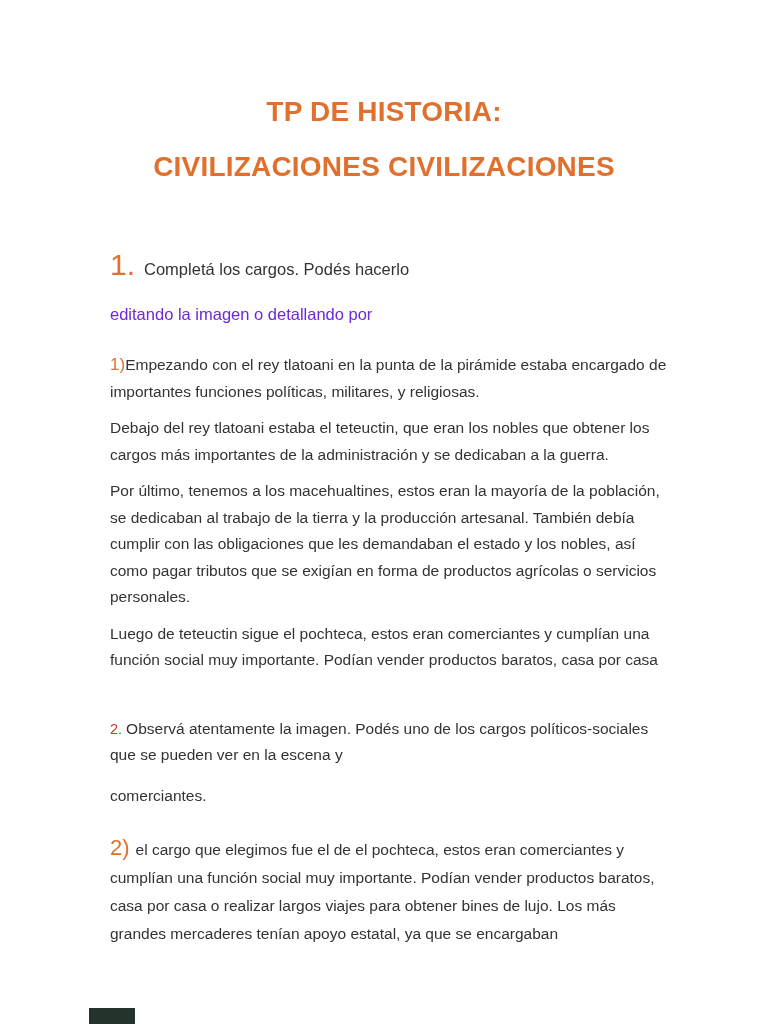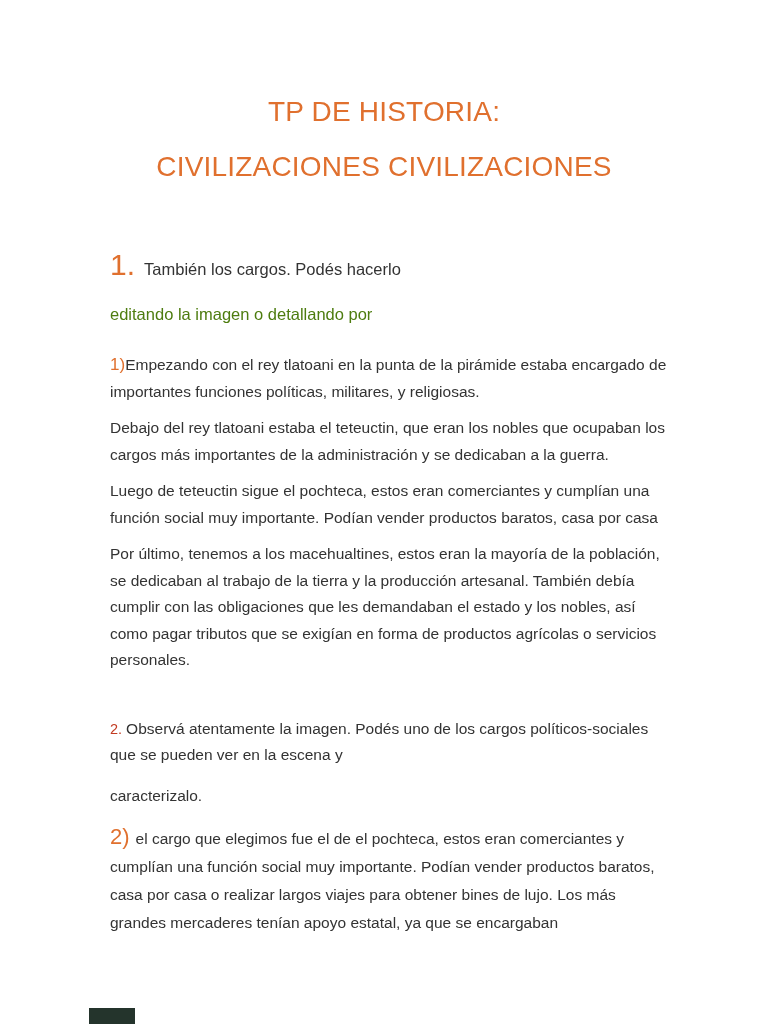--- a/index.html
+++ b/index.html
@@ -16,21 +16,21 @@
     color: #333333;
     overflow: hidden;
     box-sizing: border-box;
   }
   .doc-title {
     margin-top: 84px;
     text-align: center;
     color: #E0702E;
     font-size: 28px;
     line-height: 55px;
-    font-weight: 400;
+    font-weight: 700;
     letter-spacing: 0.2px;
   }
   .doc-title .title-line {
     display: block;
   }
   .content {
     margin: 0 100px 0 110px;
     width: 558px;
   }
   .q1-block {
@@ -42,21 +42,21 @@
     margin-bottom: 12px;
   }
   .q1-number {
     font-size: 30px;
     color: #E0702E;
     margin-right: 9px;
   }
   .q1-line {
     font-size: 16.5px;
     line-height: 40px;
-    color: #4d7c0f;
+    color: #6d28d9;
   }
   .body-para {
     font-size: 15.5px;
     line-height: 26.5px;
     margin: 8px 0 10px 0;
     color: #333333;
   }
   .answer1-block {
     margin-top: 18px;
   }
@@ -69,21 +69,21 @@
   }
   .q2-number {
     color: #C23B22;
     font-size: 14.5px;
     margin-right: 4px;
   }
   .q2-line2 {
     margin-top: 14px;
   }
   .answer2-block {
-    margin-top: 14px;
+    margin-top: 25px;
   }
   .marker-orange-large {
     color: #E0702E;
     font-size: 22px;
     margin-right: 6px;
   }
   .answer2-para {
     font-size: 15.5px;
     line-height: 28px;
     margin: 0;
@@ -105,39 +105,39 @@
 
   <div class="doc-title">
     <span class="title-line">TP DE HISTORIA:</span>
     <span class="title-line">CIVILIZACIONES CIVILIZACIONES</span>
   </div>
 
   <div class="content">
 
     <div class="q1-block">
       <div class="q1-line1">
-        <span class="q1-number">1.</span><span>También los cargos. Podés hacerlo</span>
+        <span class="q1-number">1.</span><span>Completá los cargos. Podés hacerlo</span>
       </div>
       <div class="q1-line">editando la imagen o detallando por</div>
     </div>
 
     <div class="answer1-block">
       <p class="body-para">
         <span class="marker-orange-small">1)</span><span>Empezando con el rey tlatoani en la punta de la pirámide estaba encargado de importantes funciones políticas, militares, y religiosas.</span>
       </p>
-      <p class="body-para">Debajo del rey tlatoani estaba el teteuctin, que eran los nobles que ocupaban los cargos más importantes de la administración y se dedicaban a la guerra.</p>
+      <p class="body-para">Debajo del rey tlatoani estaba el teteuctin, que eran los nobles que obtener los cargos más importantes de la administración y se dedicaban a la guerra.</p>
+      <p class="body-para">Por último, tenemos a los macehualtines, estos eran la mayoría de la población, se dedicaban al trabajo de la tierra y la producción artesanal. También debía cumplir con las obligaciones que les demandaban el estado y los nobles, así como pagar tributos que se exigían en forma de productos agrícolas o servicios personales.</p>
       <p class="body-para">Luego de teteuctin sigue el pochteca, estos eran comerciantes y cumplían una función social muy importante. Podían vender productos baratos, casa por casa</p>
-      <p class="body-para">Por último, tenemos a los macehualtines, estos eran la mayoría de la población, se dedicaban al trabajo de la tierra y la producción artesanal. También debía cumplir con las obligaciones que les demandaban el estado y los nobles, así como pagar tributos que se exigían en forma de productos agrícolas o servicios personales.</p>
     </div>
 
     <div class="q2-block">
       <p class="body-para">
         <span class="q2-number">2.</span><span>Observá atentamente la imagen. Podés uno de los cargos políticos-sociales que se pueden ver en la escena y</span>
       </p>
-      <p class="body-para q2-line2">caracterizalo.</p>
+      <p class="body-para q2-line2">comerciantes.</p>
     </div>
 
     <div class="answer2-block">
       <p class="answer2-para">
         <span class="marker-orange-large">2)</span><span>el cargo que elegimos fue el de el pochteca, estos eran comerciantes y cumplían una función social muy importante. Podían vender productos baratos, casa por casa o realizar largos viajes para obtener bines de lujo. Los más grandes mercaderes tenían apoyo estatal, ya que se encargaban</span>
       </p>
     </div>
 
   </div>
 

